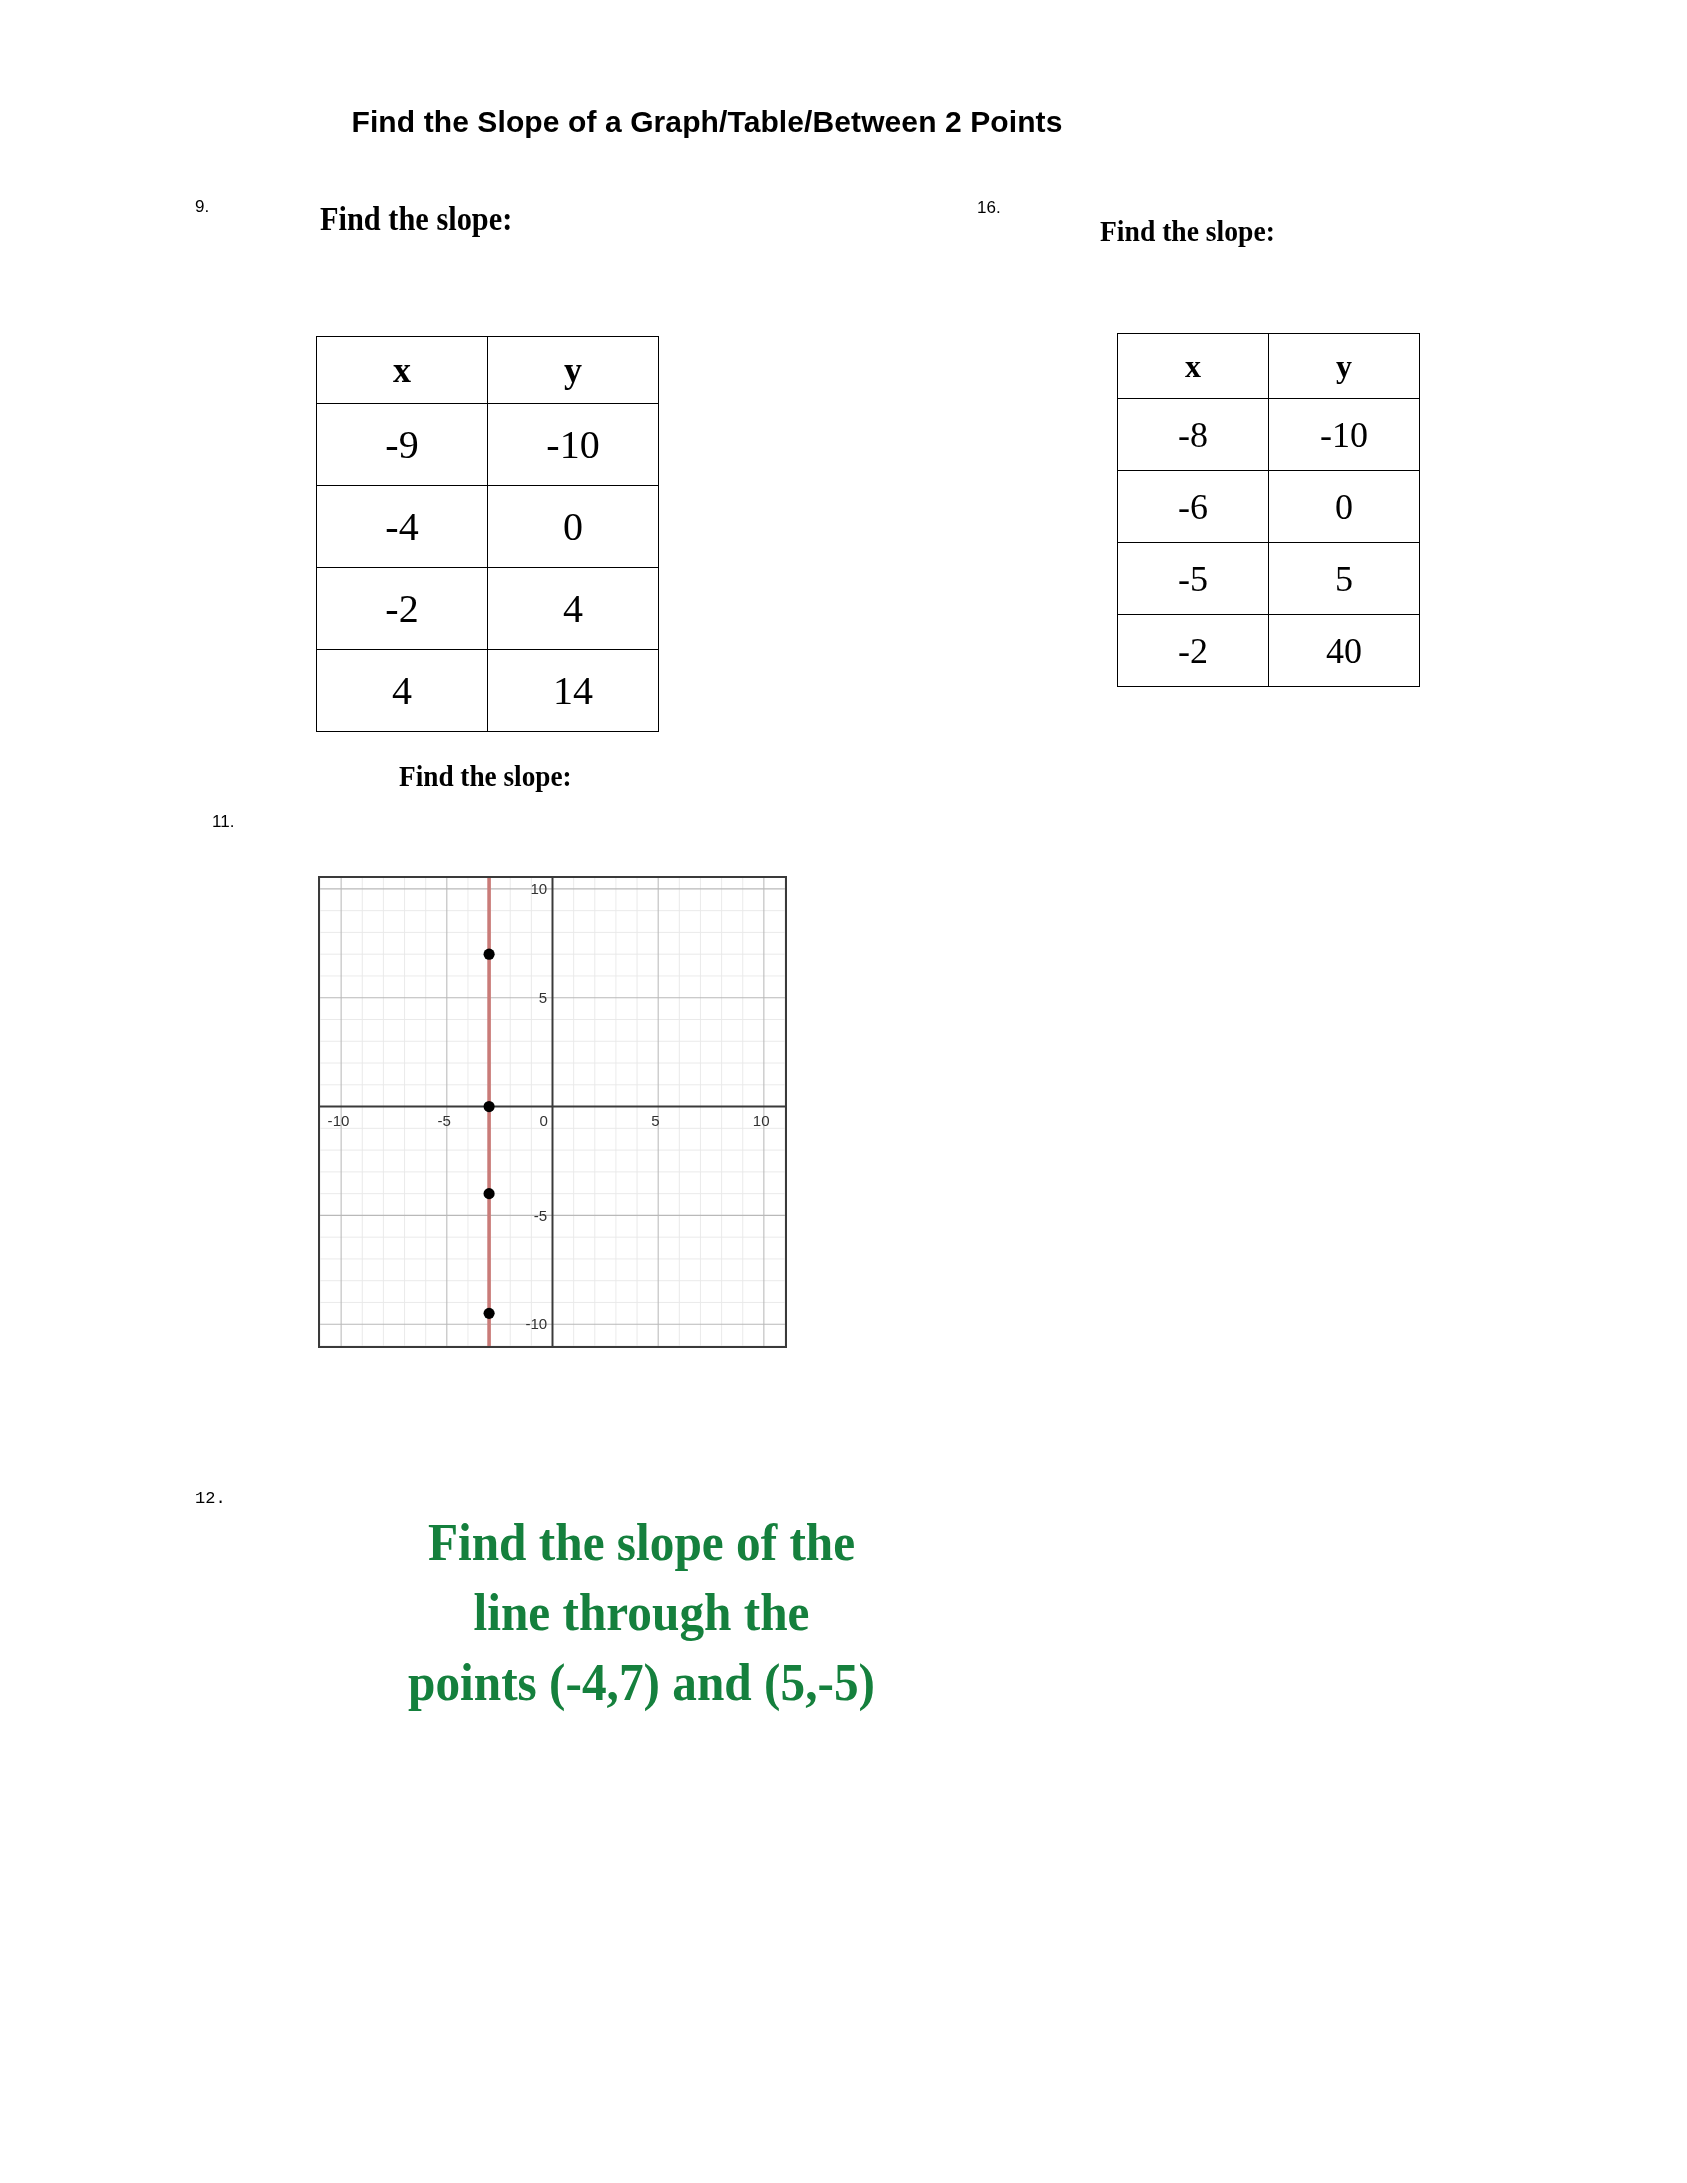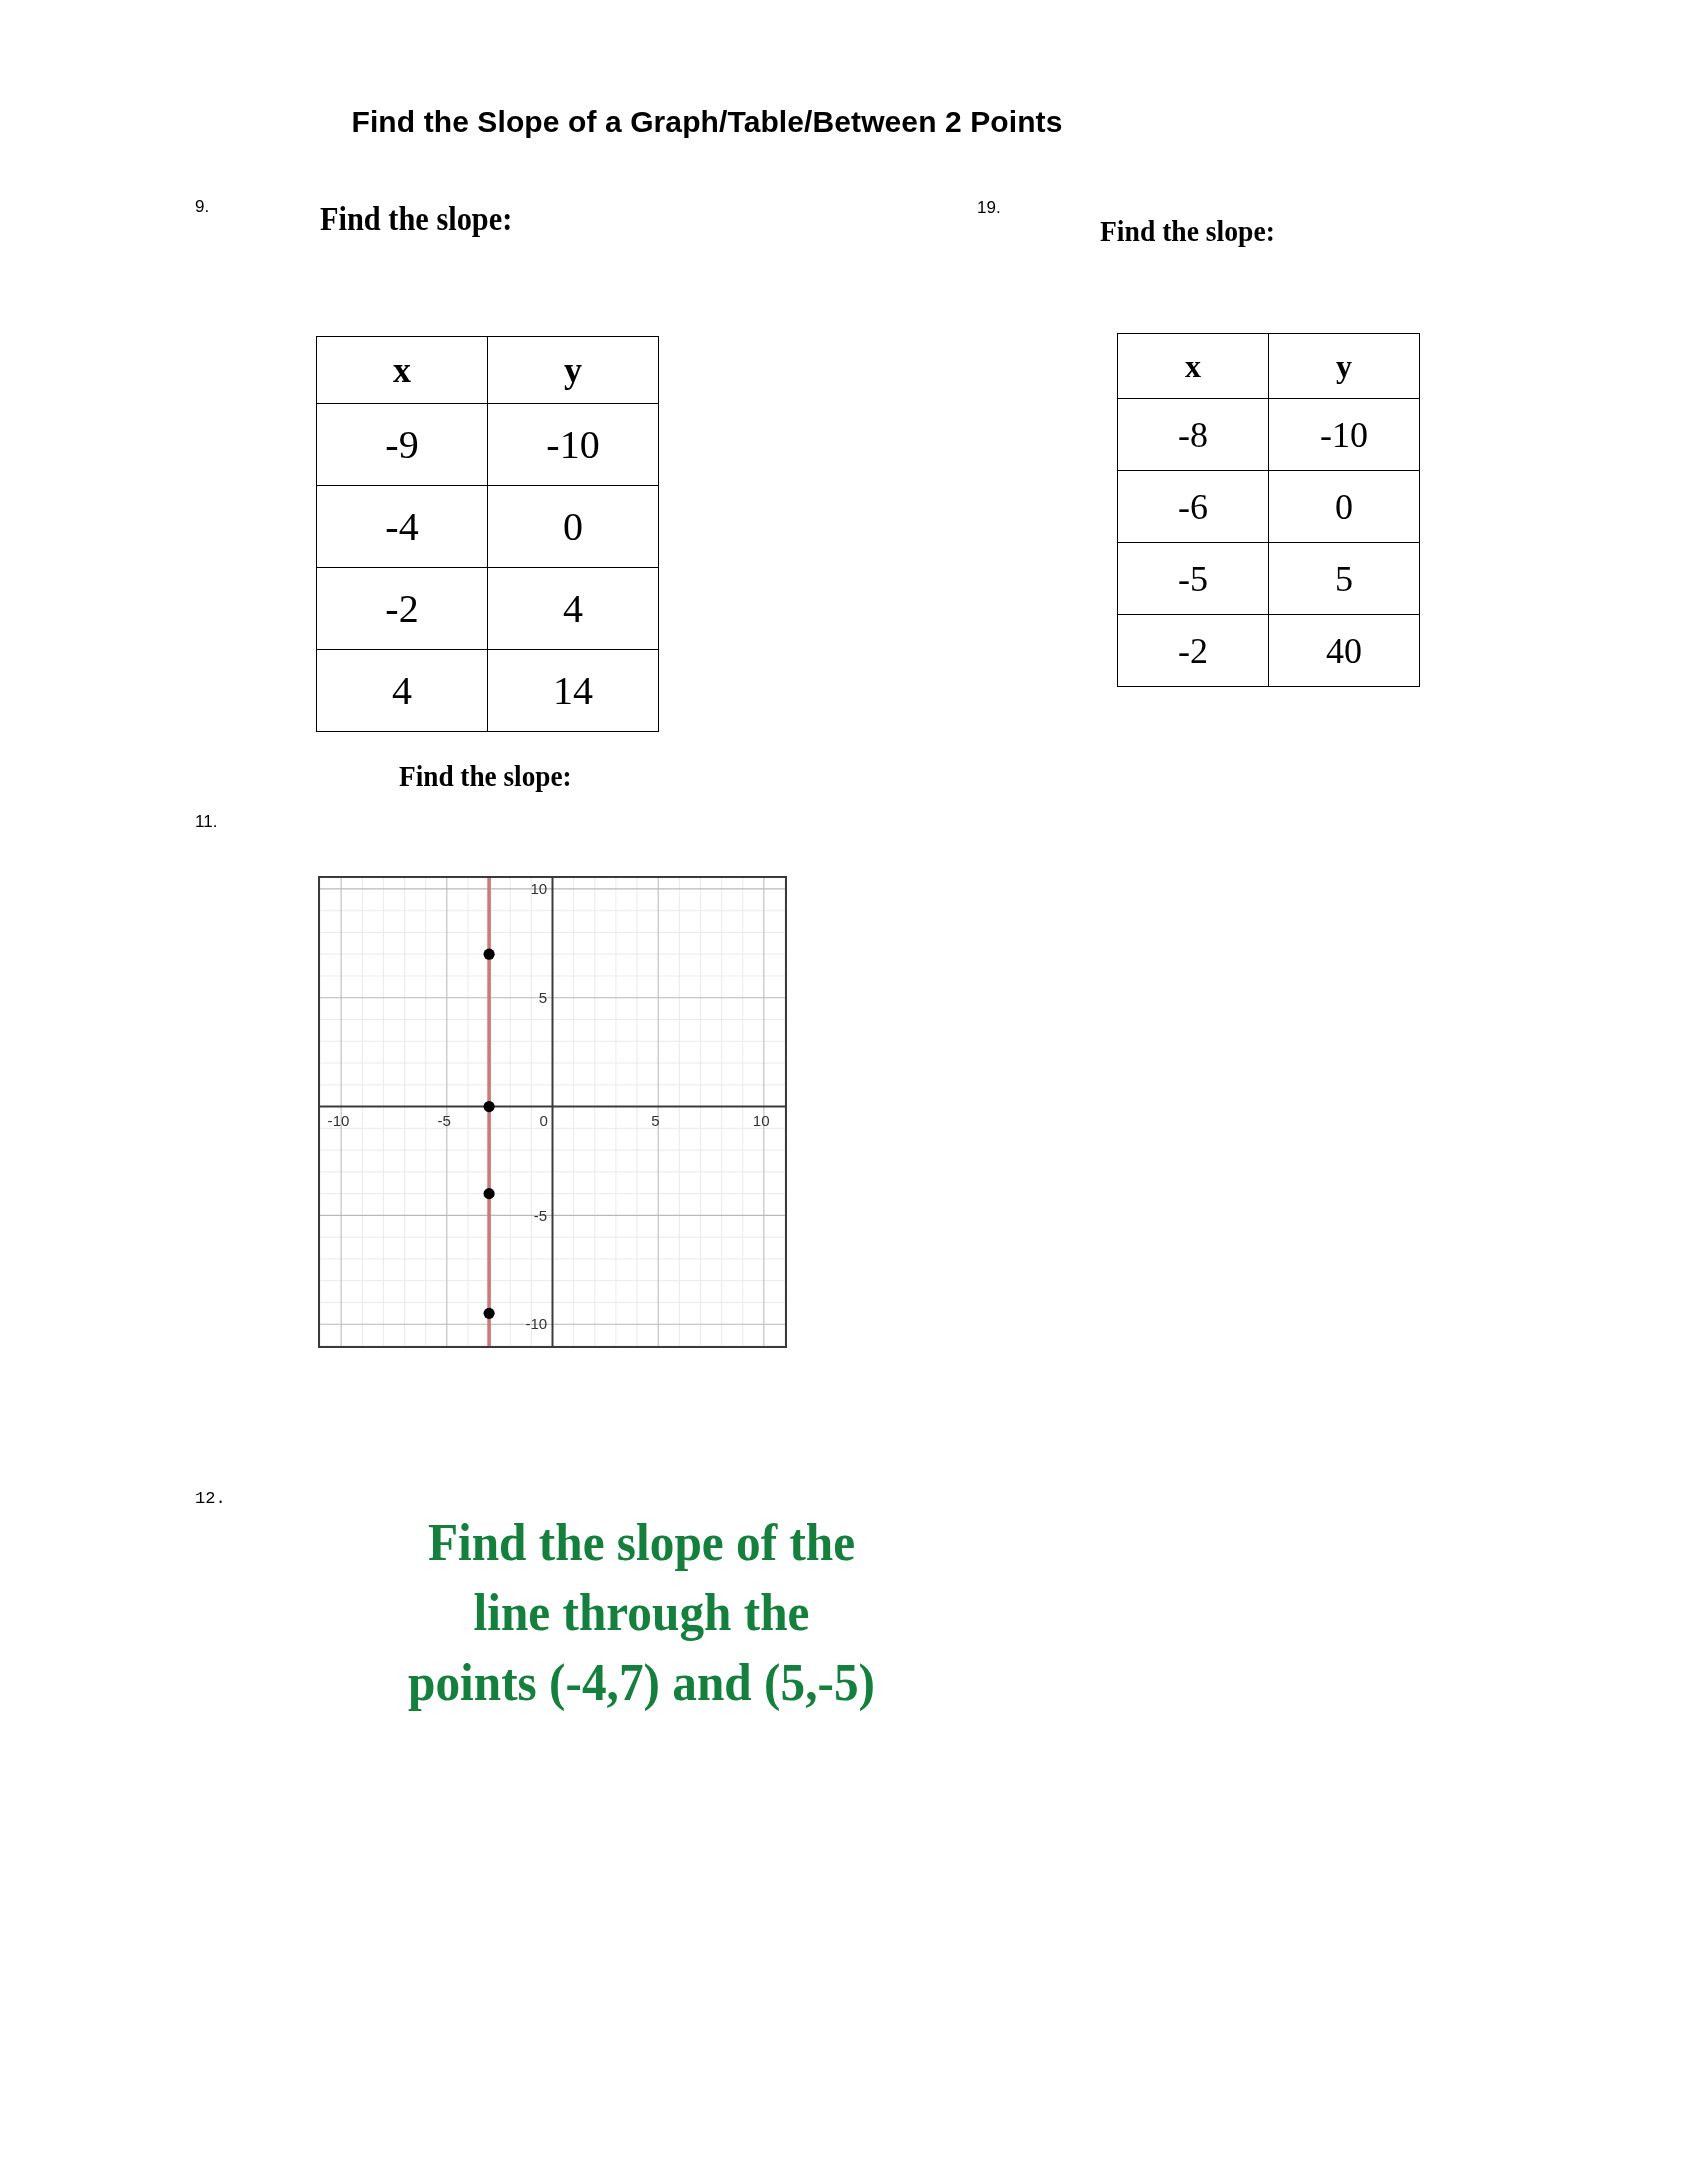--- a/index.html
+++ b/index.html
@@ -34,21 +34,21 @@
   
   .qnum {
     position: absolute;
     font-family: "Liberation Sans", sans-serif;
     font-size: 17px;
     font-weight: normal;
     color: #000;
   }
   #qnum-9  { left: 195px;  top: 197px; }
   #qnum-10 { left: 977px; top: 198px; }
-  #qnum-11 { left: 195px;  top: 812px; }
+  #qnum-11 { left: 212px;  top: 812px; }
   #qnum-12 { left: 195px;  top: 1489px; font-family: Liberation Mono, monospace; }
 
   
   .prompt {
     position: absolute;
     font-family: "Liberation Serif", serif;
     font-weight: bold;
     color: #000;
     white-space: nowrap;
     transform-origin: left top;
@@ -185,21 +185,21 @@
       <td>-2</td>
       <td>4</td>
     </tr>
     <tr>
       <td>4</td>
       <td>14</td>
     </tr>
   </tbody>
 </table>
 
-<div class="qnum" id="qnum-10">19.</div>
+<div class="qnum" id="qnum-10">16.</div>
 
 <div class="prompt" id="prompt-10">Find the slope:</div>
 
 <table class="xy-table" id="table-10">
   <thead>
     <tr>
       <th>x</th>
       <th>y</th>
     </tr>
   </thead>

